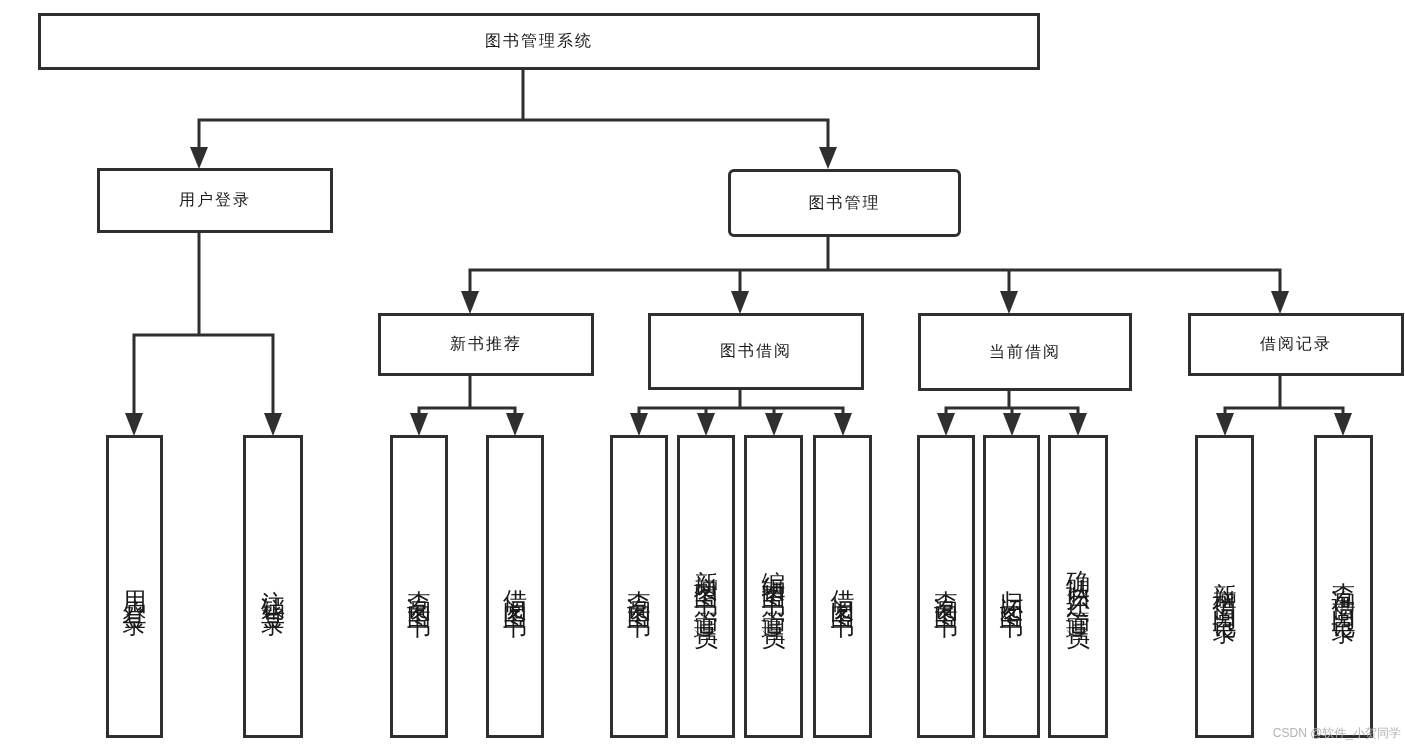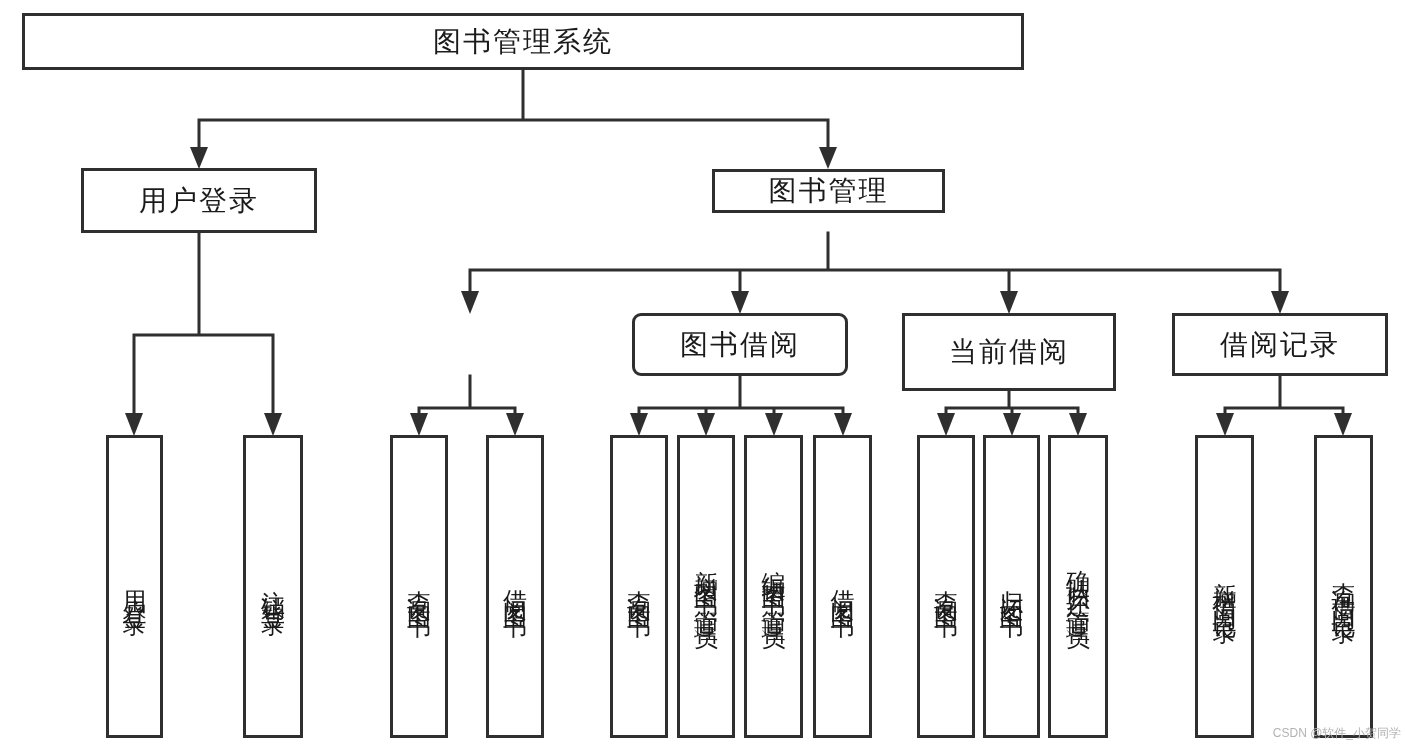--- a/index.html
+++ b/index.html
@@ -43,23 +43,24 @@
     box-sizing: border-box;
     border: 3px solid var(--line);
     background: #ffffff;
     color: var(--text);
     display: flex;
     align-items: center;
     justify-content: center;
     z-index: 2;
   }
   .h-node {
-    font-size: 28px;
+    font-size: 16px;
     letter-spacing: 2px;
     white-space: nowrap;
+    margin-left: 16px;
   }
   .v-node {
     writing-mode: vertical-rl;
     text-orientation: mixed;
     font-size: 24px;
     letter-spacing: 8px;
     line-height: 1;
   }
   .watermark {
     position: absolute;
@@ -108,23 +109,24 @@
     <polygon points="1069,413 1087,413 1078,436"></polygon>
 
     <path d="M1280 376 V408 M1225 408 H1343 M1225 408 V414 M1343 408 V414"></path>
     <polygon points="1216,413 1234,413 1225,436"></polygon>
     <polygon points="1334,413 1352,413 1343,436"></polygon>
   </svg>
 
   <div class="node h-node" style="left:22px; top:13px; width:1002px; height:57px;">图书管理系统</div>
 
   <div class="node h-node" style="left:81px; top:168px; width:236px; height:65px;">用户登录</div>
-  <div class="node h-node" style="left:712px; top:169px; width:233px; height:44px;">图书管理</div>
+  <div class="node h-node" style="left:712px; top:169px; width:233px; height:68px;border-radius:6px;">图书管理</div>
 
-  <div class="node h-node" style="left:632px; top:313px; width:216px; height:63px;border-radius:9px;">图书借阅</div>
+  <div class="node h-node" style="left:362px; top:313px; width:216px; height:63px;">新书推荐</div>
+  <div class="node h-node" style="left:632px; top:313px; width:216px; height:77px;">图书借阅</div>
   <div class="node h-node" style="left:902px; top:313px; width:214px; height:78px;">当前借阅</div>
   <div class="node h-node" style="left:1172px; top:313px; width:216px; height:63px;">借阅记录</div>
 
   <div class="node v-node" style="left:106px; top:435px; width:57px; height:303px;">用户登录</div>
   <div class="node v-node" style="left:243px; top:435px; width:60px; height:303px;">注销登录</div>
 
   <div class="node v-node" style="left:390px; top:435px; width:58px; height:303px;">查询图书</div>
   <div class="node v-node" style="left:486px; top:435px; width:58px; height:303px;">借阅图书</div>
 
   <div class="node v-node" style="left:610px; top:435px; width:58px; height:303px;">查询图书</div>

